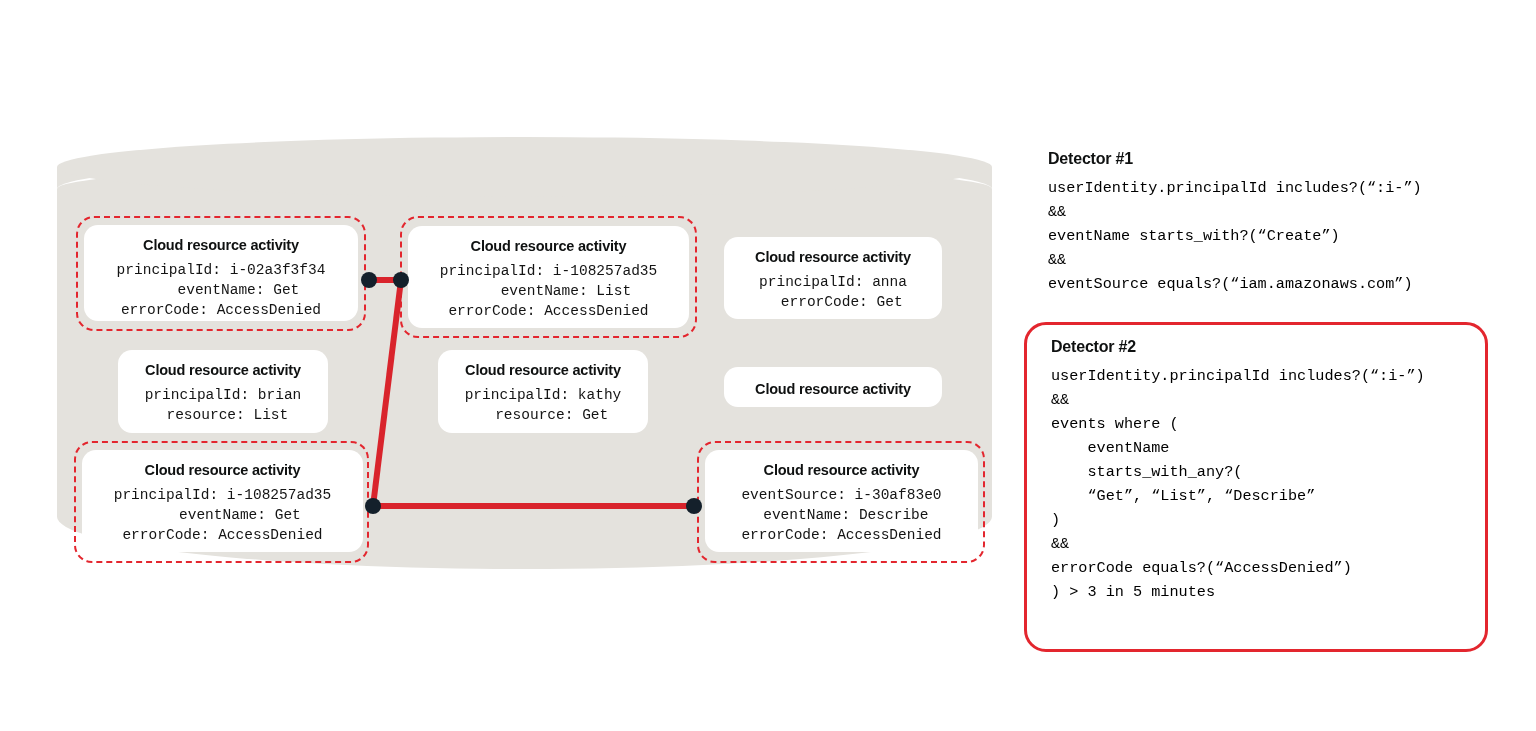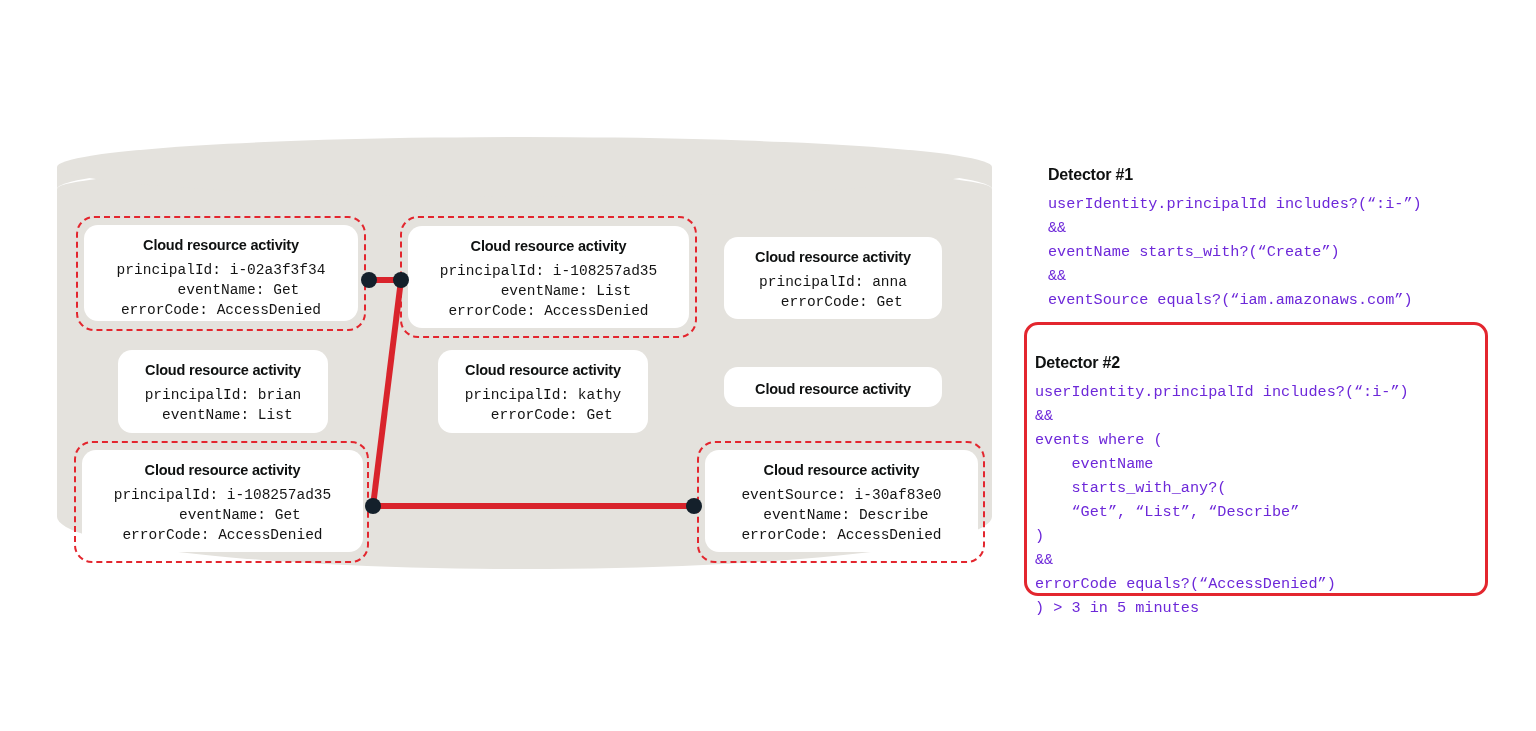--- a/index.html
+++ b/index.html
@@ -109,43 +109,43 @@
   .detector {
     position: absolute;
     box-sizing: border-box;
   }
   .detector-title {
     font-family: "Liberation Sans", sans-serif;
     font-weight: bold;
     font-size: 16px;
     color: #0f1111;
     letter-spacing: -0.2px;
-    margin: 16px 0 8px 0;
+    margin: 0 0 8px 0;
   }
   .detector-code {
     font-family: "Liberation Mono", monospace;
     font-size: 15.2px;
     line-height: 24px;
-    color: #6d28d9;
+    color: #000000;
     white-space: pre;
     margin: 0;
   }
   #detector-1 {
     left: 1048px;
     top: 150px;
     width: 440px;
   }
   #detector-2 {
     left: 1024px;
     top: 322px;
     width: 464px;
-    height: 274px;
+    height: 330px;
     border: 3px solid #e3262e;
-    border-radius: 14px;
-    padding: 13px 20px 10px 8px;
+    border-radius: 22px;
+    padding: 13px 20px 10px 24px;
   }
 </style>
 </head>
 <body>
 
 <div class="cylinder">
   <div class="cyl-body"></div>
   <div class="cyl-sheen"></div>
   <div class="cyl-top"></div>
 </div>
@@ -171,27 +171,27 @@
 
 <div class="card" style="left:724px; top:237px; width:218px; height:82px;">
   <div class="card-title">Cloud resource activity</div>
   <div class="card-body">principalId: anna
   errorCode: Get</div>
 </div>
 
 <div class="card" style="left:118px; top:350px; width:210px; height:83px;">
   <div class="card-title">Cloud resource activity</div>
   <div class="card-body">principalId: brian
- eventName: List</div>
+ resource: List</div>
 </div>
 
 <div class="card" style="left:438px; top:350px; width:210px; height:83px;">
   <div class="card-title">Cloud resource activity</div>
   <div class="card-body">principalId: kathy
-  errorCode: Get</div>
+  resource: Get</div>
 </div>
 
 <div class="card title-only" style="left:724px; top:367px; width:218px; height:40px;">
   <div class="card-title">Cloud resource activity</div>
 </div>
 
 <div class="card" style="left:82px; top:450px; width:281px; height:102px;">
   <div class="card-title">Cloud resource activity</div>
   <div class="card-body">principalId: i-108257ad35
     eventName: Get

